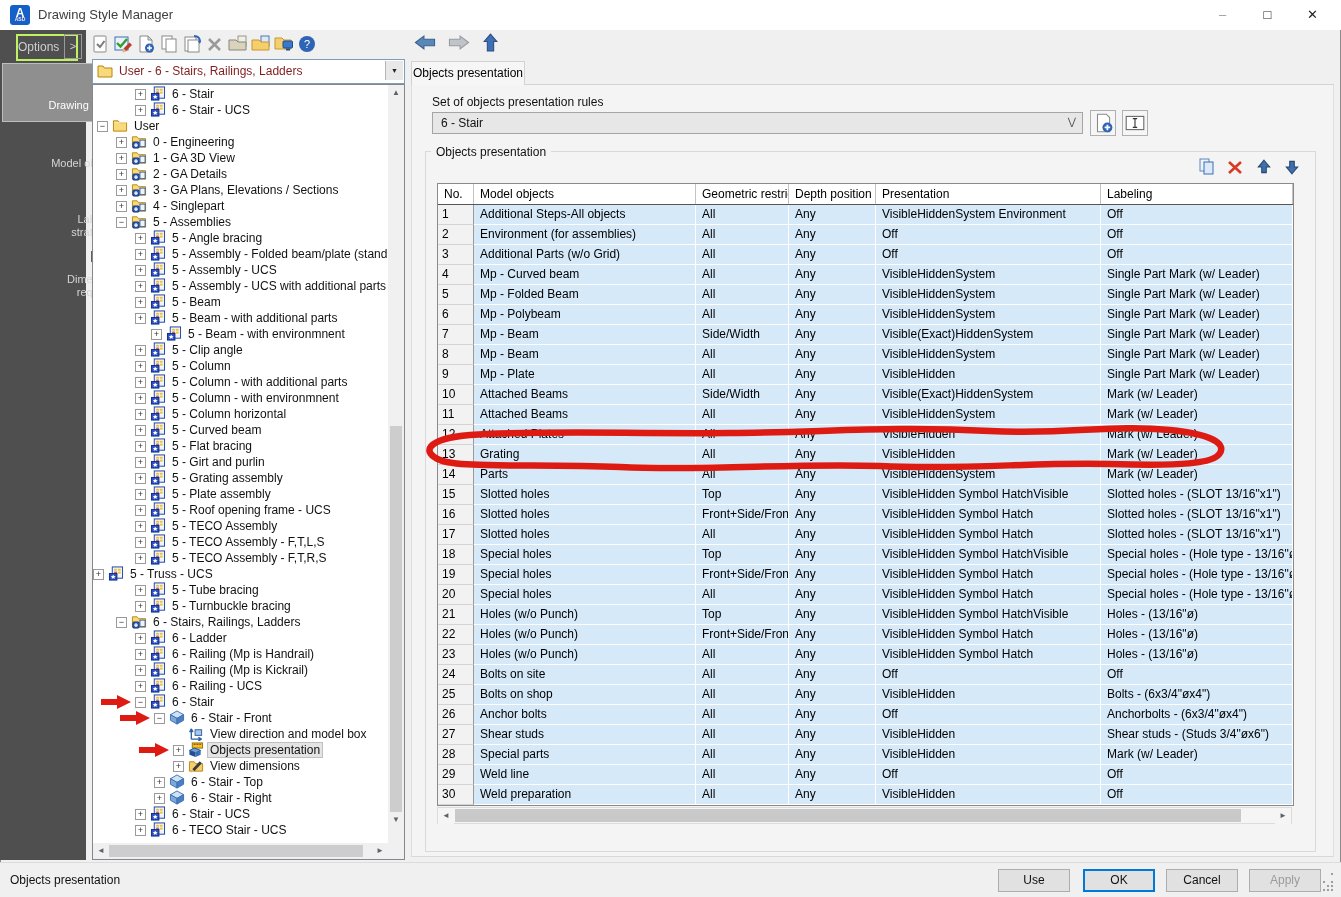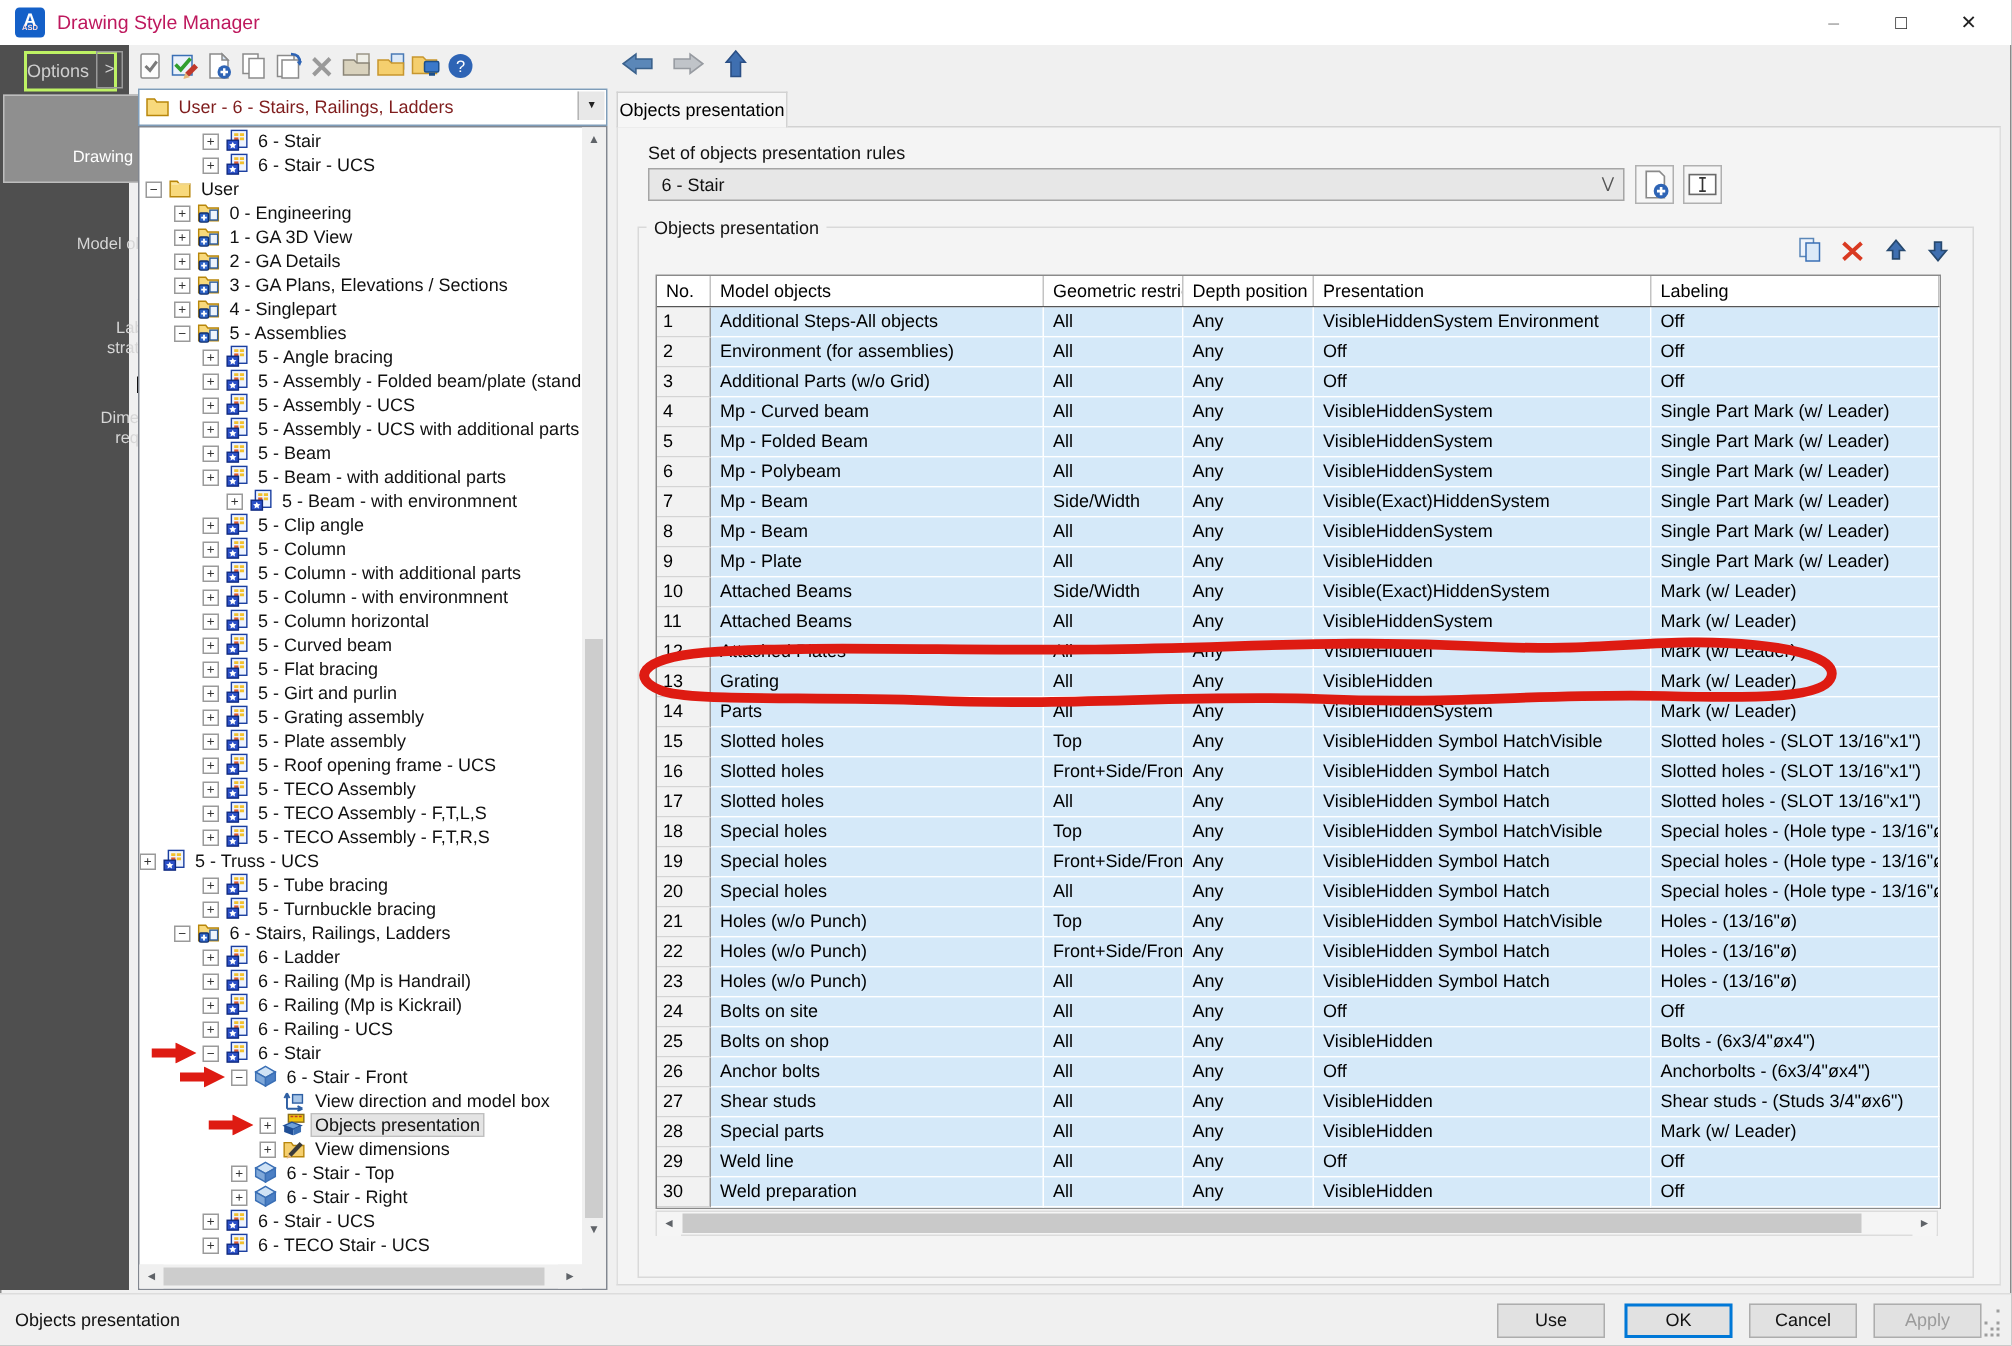--- a/index.html
+++ b/index.html
@@ -5,21 +5,21 @@
   html,body{margin:0;padding:0;}
   body{width:1341px;height:897px;position:relative;background:#f0f0f0;
        font-family:"Liberation Sans",sans-serif;overflow:hidden;
        box-shadow:inset 0 0 0 1px #8a8a8a;}
   .abs{position:absolute;}
   
   .titlebar{left:0;top:0;width:1341px;height:30px;background:#ffffff;}
   .appicon{left:10px;top:5px;width:20px;height:20px;background:#1460c8;border-radius:3px;
            color:#fff;font-weight:bold;font-size:12px;text-align:center;line-height:16px;}
   .appicon small{display:block;font-size:5px;line-height:4px;margin-top:-4px;color:#ffdddd;}
-  .wintitle{left:38px;top:7px;font-size:13px;color:#be185d;}
+  .wintitle{left:38px;top:7px;font-size:13px;color:#404040;}
   .winbtn{top:0;width:45px;height:30px;text-align:center;line-height:30px;font-size:13px;color:#222;}
   
   .sidebar{left:0;top:30px;width:86px;height:830px;background:#4f4f4f;}
   .optbtn{left:16px;top:4px;width:58px;height:23px;border:2px solid #bef264;color:#cfcfcf;
           font-size:12px;line-height:22px;}
   .optmore{left:64px;top:4px;width:16px;height:23px;border:1px solid #9a9a9a;color:#cfcfcf;
            font-size:11px;text-align:center;line-height:22px;}
   .side-item{left:2px;width:81px;text-align:right;color:#d6d6d6;font-size:11px;line-height:13px;padding-left:36px;}
   .side-item .ic{display:block;height:32px;margin:2px auto 1px;}
   .side-item.sel{background:#8f8f8f;border:1px solid #bdbdbd;color:#ffffff;}

